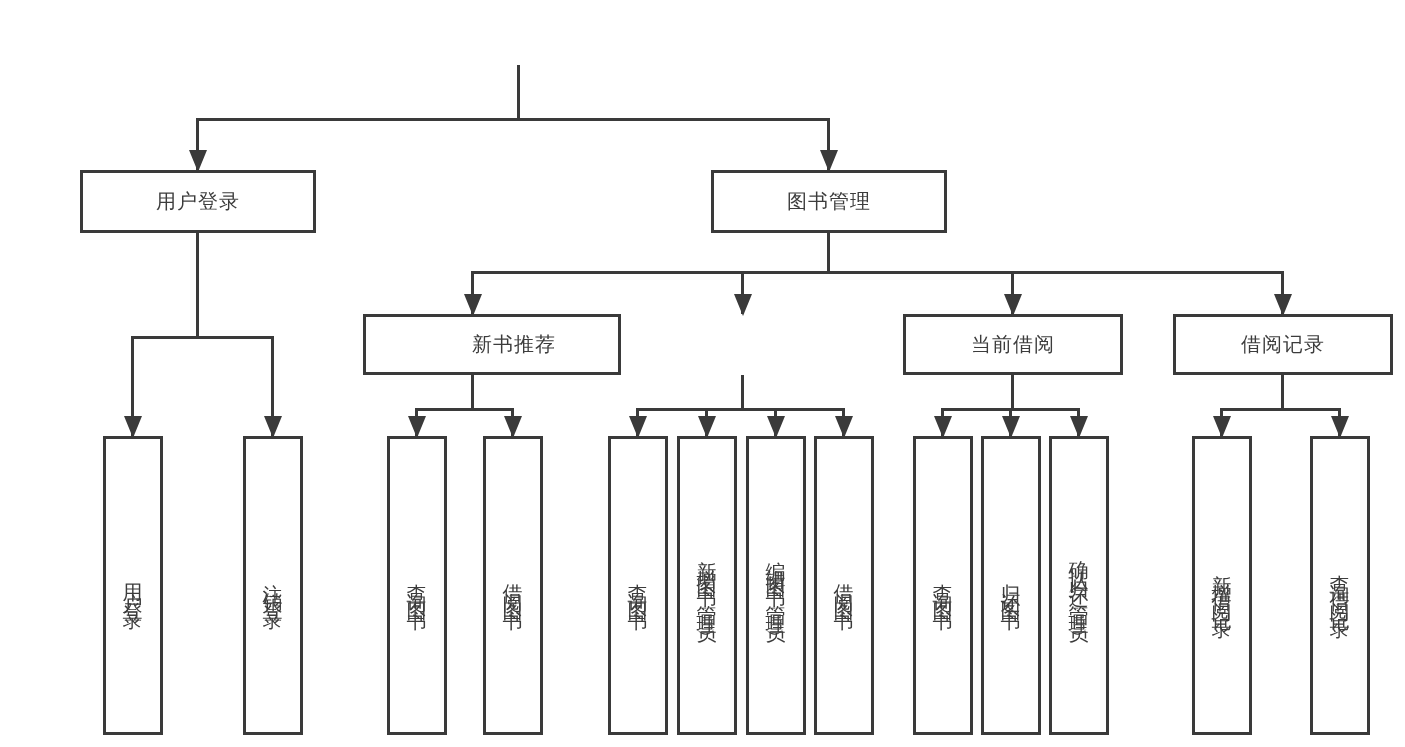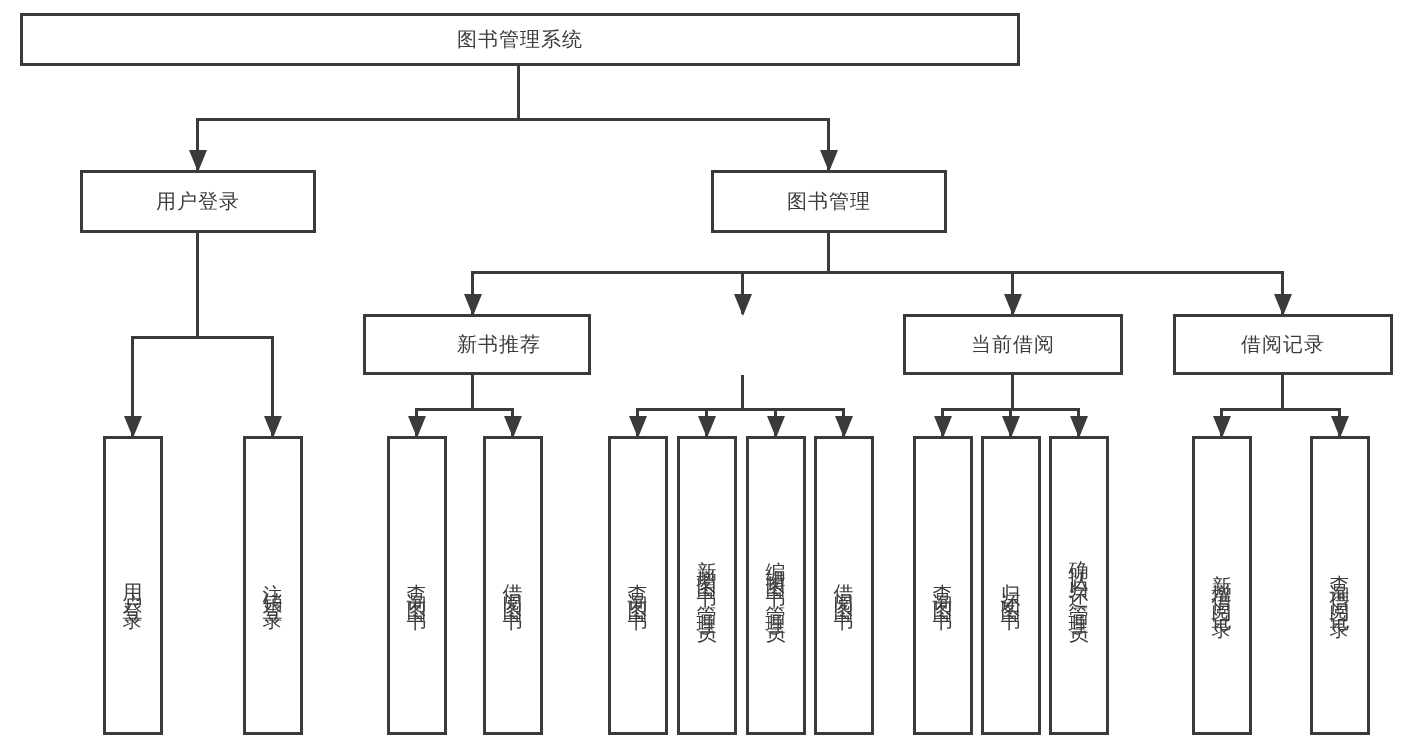--- a/index.html
+++ b/index.html
@@ -61,23 +61,20 @@
     letter-spacing:1px;
     z-index:3;
     white-space:nowrap;
   }
 </style>
 </head>
 <body>
 
 <div class="stage">
 
-  <div class="box" style="left:20px;top:13px;width:1000px;height:53px;">
-    <span>图书管理系统</span>
-  </div>
 
   <div class="vl" style="left:517px;top:65px;height:53px;"></div>
   <div class="hl" style="left:196px;top:118px;width:634px;"></div>
   <div class="ar" style="left:196px;top:118px;height:52px;"></div>
   <div class="ar" style="left:827px;top:118px;height:52px;"></div>
 
   <div class="box" style="left:80px;top:170px;width:236px;height:63px;">
     <span>用户登录</span>
   </div>
   <div class="box" style="left:711px;top:170px;width:236px;height:63px;">
@@ -89,21 +86,21 @@
   <div class="ar" style="left:131px;top:336px;height:100px;"></div>
   <div class="ar" style="left:271px;top:336px;height:100px;"></div>
 
   <div class="vl" style="left:827px;top:233px;height:38px;"></div>
   <div class="hl" style="left:471px;top:271px;width:812px;"></div>
   <div class="ar" style="left:471px;top:271px;height:43px;"></div>
   <div class="ar" style="left:741px;top:271px;height:43px;"></div>
   <div class="ar" style="left:1011px;top:271px;height:43px;"></div>
   <div class="ar" style="left:1281px;top:271px;height:43px;"></div>
 
-  <div class="box" style="left:363px;top:314px;width:228px;height:61px;padding-left:44px;">
+  <div class="box" style="left:363px;top:314px;width:258px;height:61px;padding-left:44px;">
     <span>新书推荐</span>
   </div>
   <div class="box" style="left:903px;top:314px;width:220px;height:61px;">
     <span>当前借阅</span>
   </div>
   <div class="box" style="left:1173px;top:314px;width:220px;height:61px;">
     <span>借阅记录</span>
   </div>
 
   <div class="vl" style="left:471px;top:375px;height:33px;"></div>

